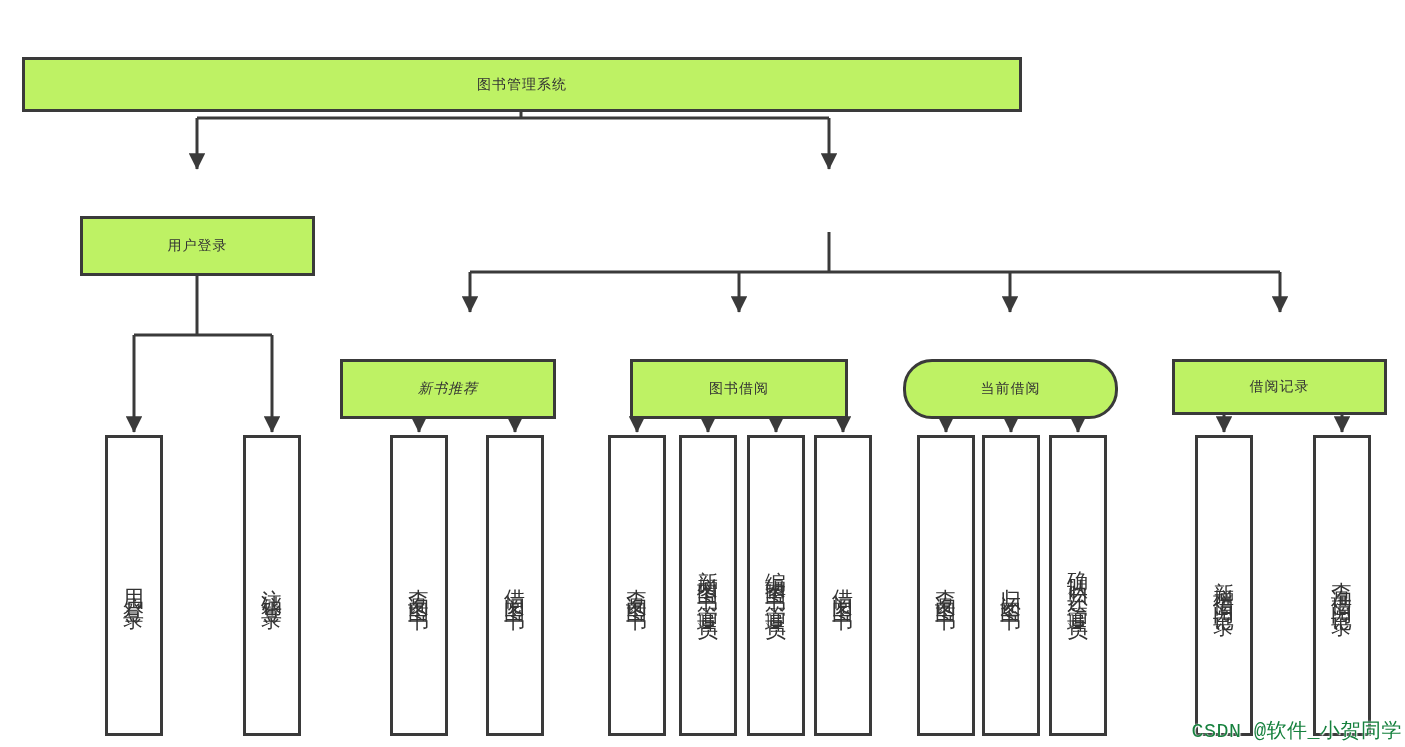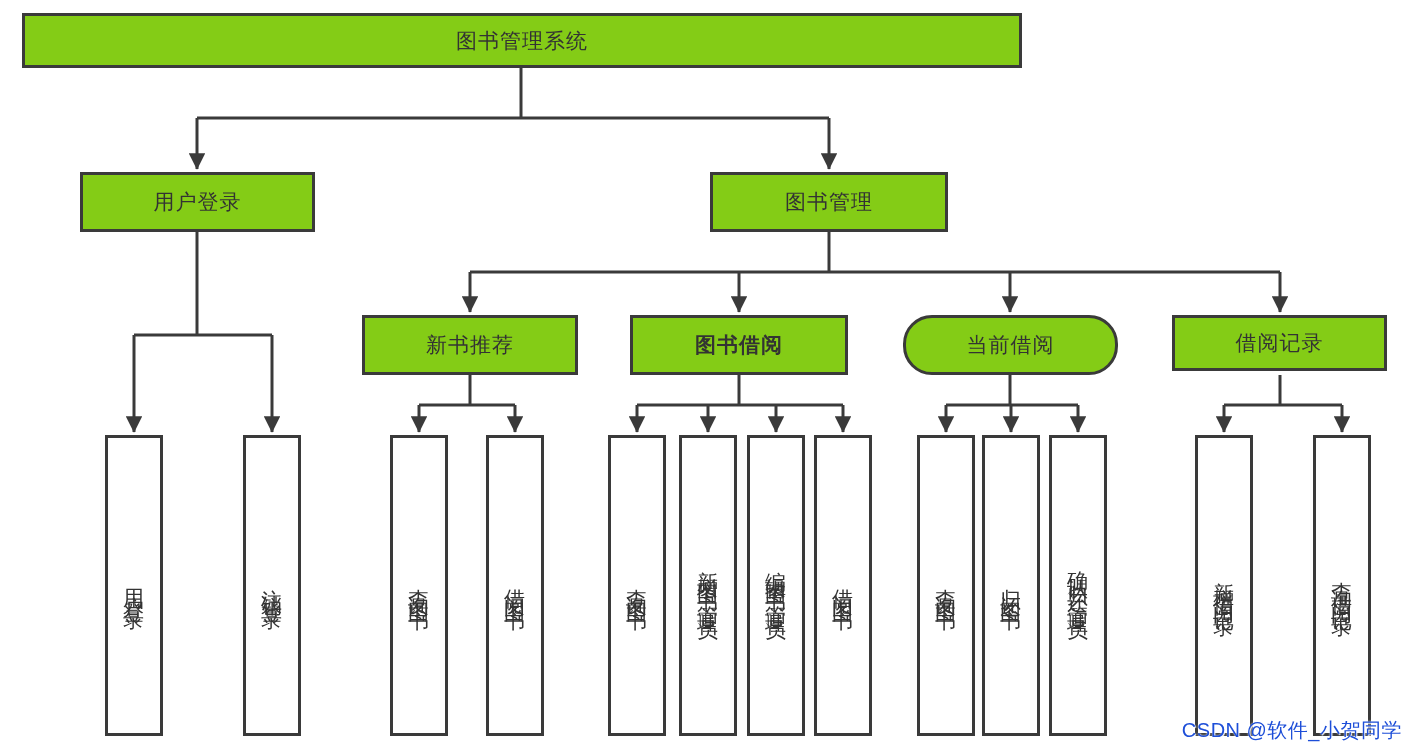--- a/index.html
+++ b/index.html
@@ -8,61 +8,63 @@
     width:1405px;height:747px;
     background:#ffffff;
     font-family:"Liberation Sans", sans-serif;
     overflow:hidden;
   }
   #connectors{position:absolute;left:0;top:0;width:1405px;height:747px;pointer-events:none;}
   .hnode{
     position:absolute;
     box-sizing:border-box;
     border:3px solid #3a3a3a;
-    background:#84cc16;
+    background:#bef264;
     display:flex;align-items:center;justify-content:center;
-    font-size:21px;color:#333333;
+    font-size:14px;color:#333333;
     letter-spacing:1px;
     white-space:nowrap;
+    margin-top:44px;
   }
   .vnode{
     position:absolute;
     box-sizing:border-box;
     border:3px solid #3a3a3a;
     background:#ffffff;
     display:flex;align-items:center;justify-content:center;
     writing-mode:vertical-rl;
     font-size:21px;color:#333333;
     letter-spacing:7px;
     line-height:1;
     top:435px;width:58px;height:301px;
   }
   
   .n-root          {left:22px;  top:13px;  width:1000px; height:55px;}
   .n-user-login    {left:80px;  top:172px; width:235px;  height:60px;}
   .n-book-mgmt     {left:710px; top:172px; width:238px;  height:60px;}
-  .n-new-book      {left:362px; top:315px; width:216px;  height:60px;}
-  .n-book-borrow   {left:630px; top:315px; width:218px;  height:60px;font-weight:bold;}
+  .n-new-book      {left:340px; top:315px; width:216px;  height:60px;font-style:italic;}
+  .n-book-borrow   {left:630px; top:315px; width:218px;  height:60px;}
   .n-current-borrow{left:903px; top:315px; width:215px;  height:60px;border-radius:29px;}
   .n-borrow-record {left:1172px;top:315px; width:215px;  height:56px;}
   
   .l-ul1{left:105px;} .l-ul2{left:243px;}
   .l-nb1{left:390px;} .l-nb2{left:486px;}
   .l-bb1{left:608px;} .l-bb2{left:679px;} .l-bb3{left:747px;} .l-bb4{left:814px;}
   .l-cb1{left:917px;} .l-cb2{left:982px;} .l-cb3{left:1049px;}
   .l-br1{left:1195px;} .l-br2{left:1313px;}
   #watermark{
     position:absolute;
     right:3px;bottom:3px;
     font-size:20px;
-    color:#1d4ed8;
+    color:#15803d;
     text-shadow:0 0 2px #ffffff, 1px 1px 1px #ffffff;
     z-index:6;
     letter-spacing:0.5px;
     white-space:nowrap;
+    font-family:Liberation Mono, monospace;
   }
 </style>
 </head>
 <body>
 
 <div id="stage">
 
   <svg id="connectors" viewBox="0 0 1405 747" xmlns="http://www.w3.org/2000/svg">
     <defs>
       <marker id="arrow" viewBox="0 0 10 10" refX="9.5" refY="5" markerWidth="7.5" markerHeight="5.5" orient="auto" markerUnits="strokeWidth">
@@ -110,21 +112,20 @@
       <path d="M1078 405 V432" marker-end="url(#arrow)"></path>
 
       <path d="M1224 405 V432" marker-end="url(#arrow)"></path>
       <path d="M1342 405 V432" marker-end="url(#arrow)"></path>
     </g>
   </svg>
 
   <div class="hnode n-root">图书管理系统</div>
 
   <div class="hnode n-user-login">用户登录</div>
-  <div class="hnode n-book-mgmt">图书管理</div>
 
   <div class="hnode n-new-book">新书推荐</div>
   <div class="hnode n-book-borrow">图书借阅</div>
   <div class="hnode n-current-borrow">当前借阅</div>
   <div class="hnode n-borrow-record">借阅记录</div>
 
   <div class="vnode l-ul1">用户登录</div>
   <div class="vnode l-ul2">注销登录</div>
 
   <div class="vnode l-nb1">查询图书</div>

